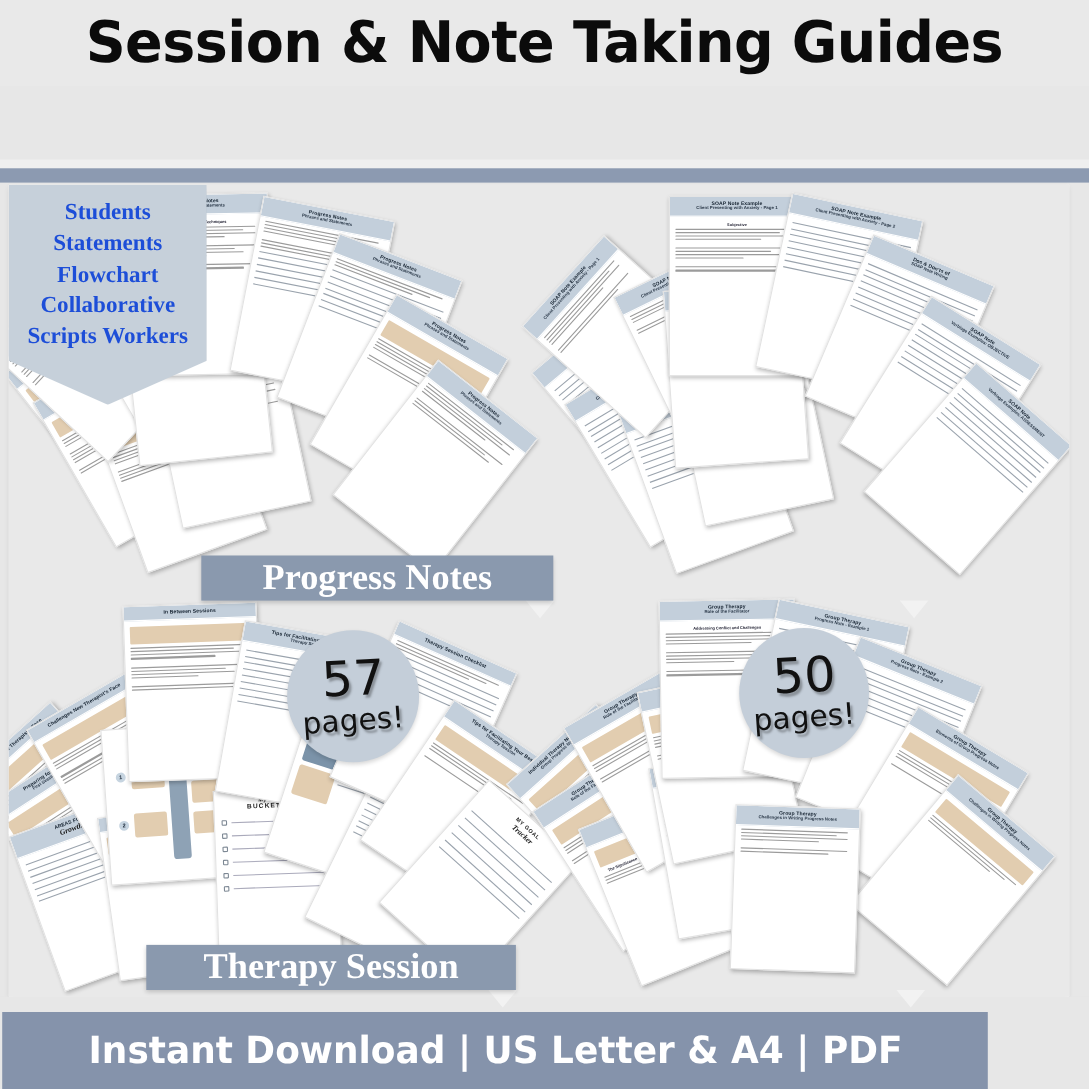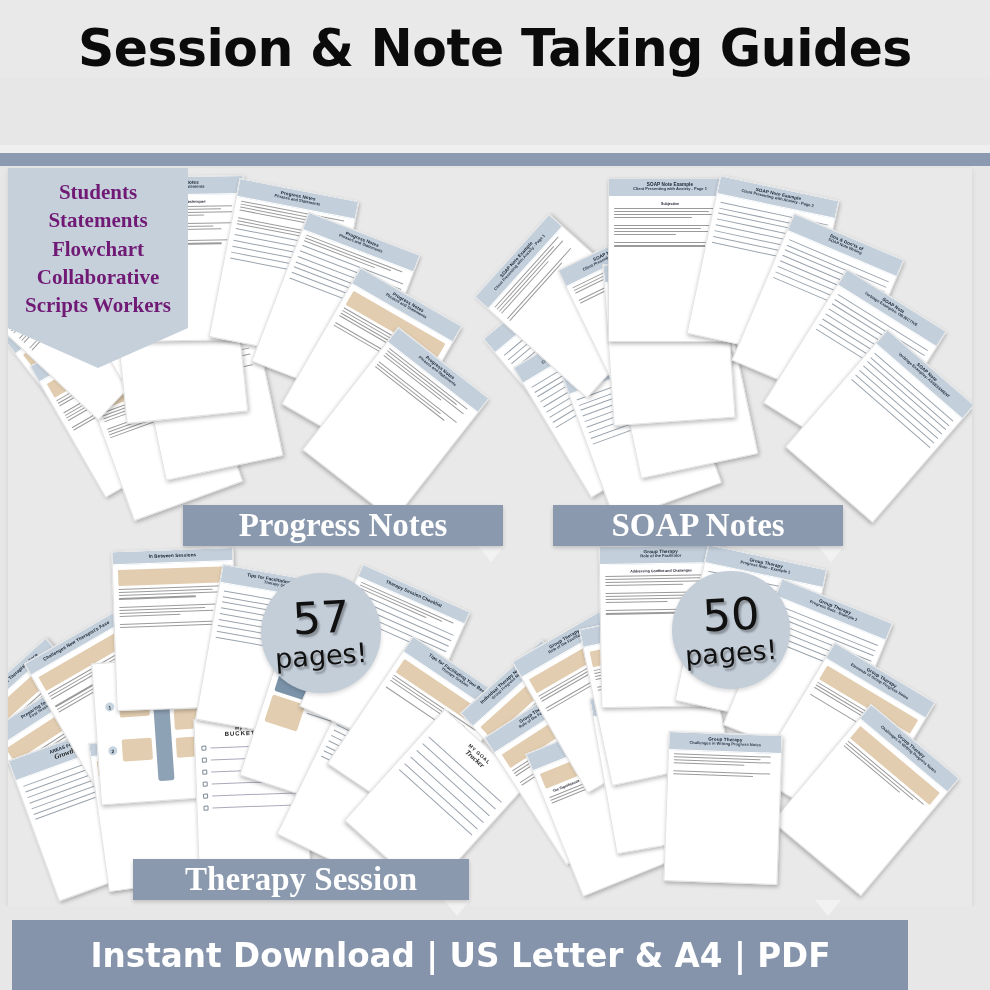--- a/index.html
+++ b/index.html
@@ -7,21 +7,21 @@
     width: 990px; height: 990px;
     background: #e7e7e7;
     font-family: "Liberation Sans", sans-serif;
     overflow: hidden;
   }
   .page { position: relative; width: 990px; height: 990px; background: #e7e7e7; }
 
   
   .title-bar {
     position: absolute; left: 0; top: 0; width: 990px; height: 78px;
-    display: flex; align-items: flex-end; justify-content: center;
+    display: flex; align-items: center; justify-content: center;
     background: #e9e9e9;
   }
   .title-bar .title {
     font-family: "DejaVu Sans", sans-serif;
     font-weight: 700; font-size: 52px; letter-spacing: -0.5px;
     color: #0b0b0b; white-space: nowrap;
     transform: scaleX(0.97);
   }
   .subtitle-bar {
     position: absolute; left: 0; top: 78px; width: 990px; height: 67px;
@@ -49,21 +49,21 @@
   .ribbon {
     position: absolute; left: 0; top: 0; width: 180px; height: 200px;
     background: #c6d0da;
     clip-path: polygon(0 0, 100% 0, 100% 80%, 50% 100%, 0 80%);
     filter: drop-shadow(2px 3px 3px rgba(0,0,0,0.22));
     display: flex; flex-direction: column; align-items: center;
     padding-top: 10px; z-index: 40;
   }
   .ribbon-item {
     font-family: "Liberation Serif", serif;
-    font-weight: 700; font-size: 21px; color: #701a75; line-height: 1.35;
+    font-weight: 700; font-size: 21px; color: #1d4ed8; line-height: 1.35;
     white-space: nowrap;
   }
 
   
   .quad { position: absolute; width: 482px; height: 369px; }
   .q1 { left: 0;    top: 0; }
   .q2 { left: 482px; top: 0; }
   .q3 { left: 0;    top: 369px; }
   .q4 { left: 482px; top: 369px; }
 
@@ -159,21 +159,21 @@
 
   .sl-tail {
     position: absolute; z-index: 69; width: 0; height: 0;
     border-left: 13px solid transparent; border-right: 13px solid transparent;
     border-top: 16px solid #f2f2f2;
   }
 
   
   .footer-gap { position: absolute; left: 0; top: 906px; width: 990px; height: 14px; background: #e7e7e7; }
   .footer-bar {
-    position: absolute; left: 12px; top: 920px; width: 896px; height: 70px;
+    position: absolute; left: 2px; top: 920px; width: 896px; height: 70px;
     background: #8593ab; display: flex; align-items: center; justify-content: center;
   }
   .footer-bar .ftext {
     font-family: "DejaVu Sans", sans-serif; font-weight: 700;
     font-size: 34px; color: #ffffff; white-space: nowrap; transform: scaleX(0.96);
   }
 </style>
 </head>
 <body>
 
@@ -1219,21 +1219,20 @@
         <div class="ribbon-item">Collaborative</div>
         <div class="ribbon-item">Scripts Workers</div>
       </div>
 
     </div>
   </div>
 
   <div class="seclabel sl1">Progress Notes</div>
   <div class="sl-tail" style="left:478px; top:546px;"></div>
 
-  <div class="seclabel sl2">SOAP Notes</div>
   <div class="sl-tail" style="left:818px; top:546px;"></div>
 
   <div class="seclabel sl3">Therapy Session</div>
   <div class="sl-tail" style="left:444px; top:900px;"></div>
 
   <div class="sl-tail" style="left:815px; top:900px;"></div>
 
   <div class="footer-gap"></div>
   <div class="footer-bar">
     <div class="ftext">Instant Download | US Letter &amp; A4 | PDF</div>

